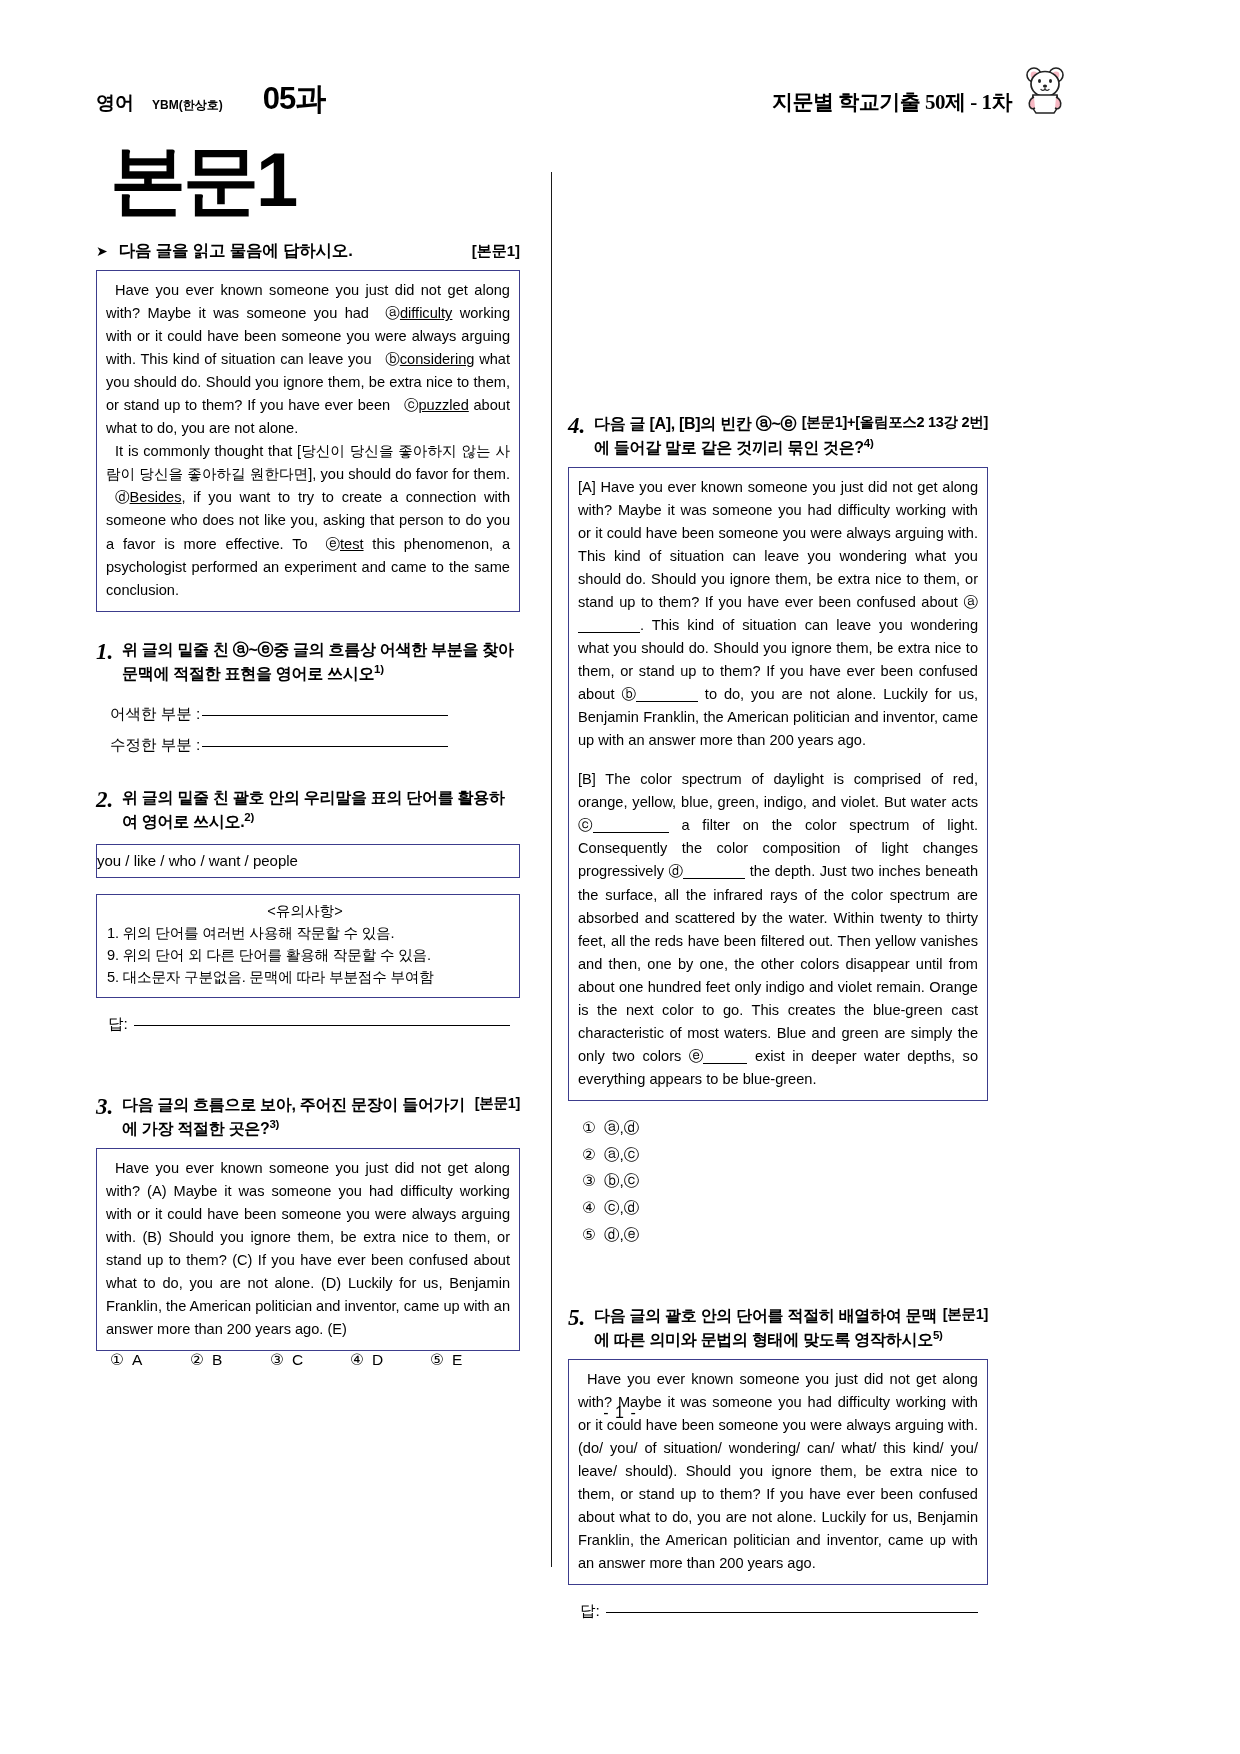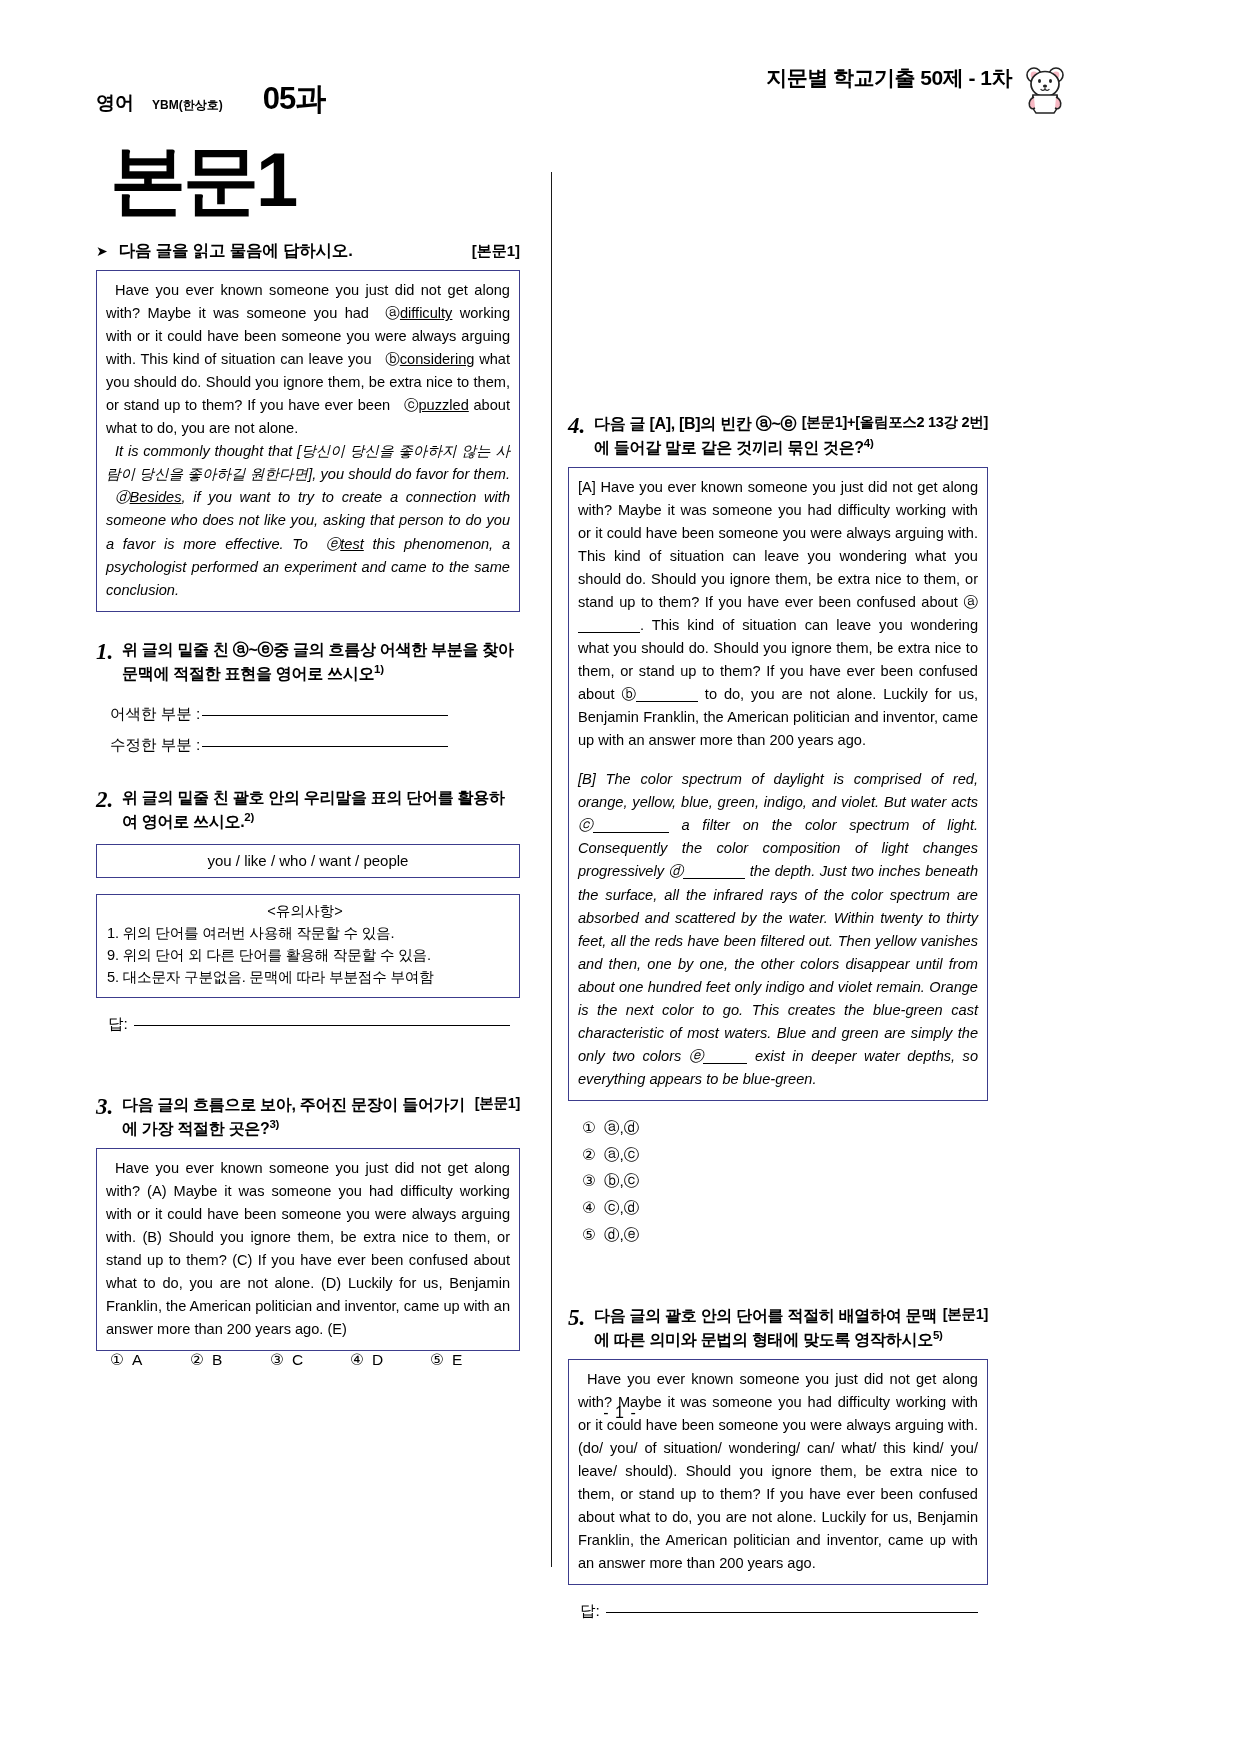--- a/index.html
+++ b/index.html
@@ -12,21 +12,21 @@
     position: relative;
   }
   .page { width:1240px; height:1474px; position:relative; padding: 62px 96px 0 96px; }
 
   
   .hdr { display:flex; align-items:flex-end; height:58px; position:relative; }
   .hdr-left { display:flex; align-items:baseline; gap:18px; }
   .hdr-subject { font-size:19px; font-weight:bold; letter-spacing:0px; }
   .hdr-book { font-size:12px; font-weight:bold; }
   .hdr-lesson { font-size:31px; font-weight:bold; margin-left:22px; letter-spacing:-1px; }
-  .hdr-right { position:absolute; right:76px; bottom:4px; display:flex; gap:10px; }
+  .hdr-right { position:absolute; right:76px; bottom:4px; display:flex; align-items:flex-end; gap:10px;font-family:Liberation Serif, serif; }
   .hdr-series { font-size:21px; font-weight:bold; letter-spacing:-0.5px; }
   .mascot { width:46px; height:52px; position:relative; display:block; }
 
   
   .bigtitle { font-size:76px; font-weight:bold; letter-spacing:-3px; line-height:1; margin-top:22px; margin-left:14px; }
 
   
   .cols { display:flex; margin-top:22px; position:relative; }
   .col { width:446px; }
   .col-left { padding-right:22px; }
@@ -48,38 +48,38 @@
   .passage {
     border:1px solid #3c3c8c;
     padding:8px 9px 9px 9px;
     font-size:14.6px;
     line-height:1.58;
     text-align:justify;
     text-justify:inter-word;
     hyphens:none;
   }
   .passage p { margin:0; text-indent:9px; }
-  .passage p + p { margin-top:0;font-style:italic; }
+  .passage p + p { margin-top:0; }
   .u { text-decoration:underline; }
   .circ { display:inline-block; }
 
   .blank-s { display:inline-block; border-bottom:1.6px solid #000; width:44px; vertical-align:-3px; }
   .blank-m { display:inline-block; border-bottom:1.6px solid #000; width:62px; vertical-align:-3px; }
   .blank-l { display:inline-block; border-bottom:1.6px solid #000; width:76px; vertical-align:-3px; }
 
   .ansline { margin-top:16px; font-size:15.5px; display:flex; align-items:baseline; padding-left:12px;}
   .ansline .lbl { white-space:nowrap; margin-right:2px; }
   .ansline .rule { flex:1; border-bottom:1.8px solid #000; height:0px; margin-left:4px; margin-right:10px; position:relative; top:-3px; }
 
   .fill-rows { margin-top:14px; padding-left:14px; font-size:15.5px; line-height:1.95; }
   .fill-rows .row { display:flex; align-items:baseline; }
   .fill-rows .rl { white-space:nowrap; }
   .fill-rows .rr { width:246px; border-bottom:1.9px solid #000; height:0; position:relative; top:-3px; margin-left:2px;}
 
-  .wordbank { border:1px solid #3c3c8c; text-align:center; font-size:15px; padding:7px 0 8px 0; margin-top:10px; }
+  .wordbank { border:1px solid #3c3c8c; font-size:15px; padding:7px 0 8px 0; margin-top:10px; }
   .notebox { border:1px solid #3c3c8c; margin-top:16px; padding:6px 16px 8px 10px; font-size:14.6px; line-height:1.5; }
   .notebox .nb-title { text-align:center; margin-bottom:1px; }
   .notebox .nb-item { letter-spacing:-0.2px; }
 
   .sentbox { border:1px solid #3c3c8c; padding:8px 9px; font-size:14.6px; line-height:1.55; margin-bottom:14px; }
 
   .choices-row { display:flex; padding-left:14px; font-size:15.5px; gap:0; }
   .choices-row .ch { width:80px; }
   .choices-col { margin-top:14px; padding-left:14px; font-size:15.5px; line-height:1.72; }
   .choices-col .ch { display:block; }

